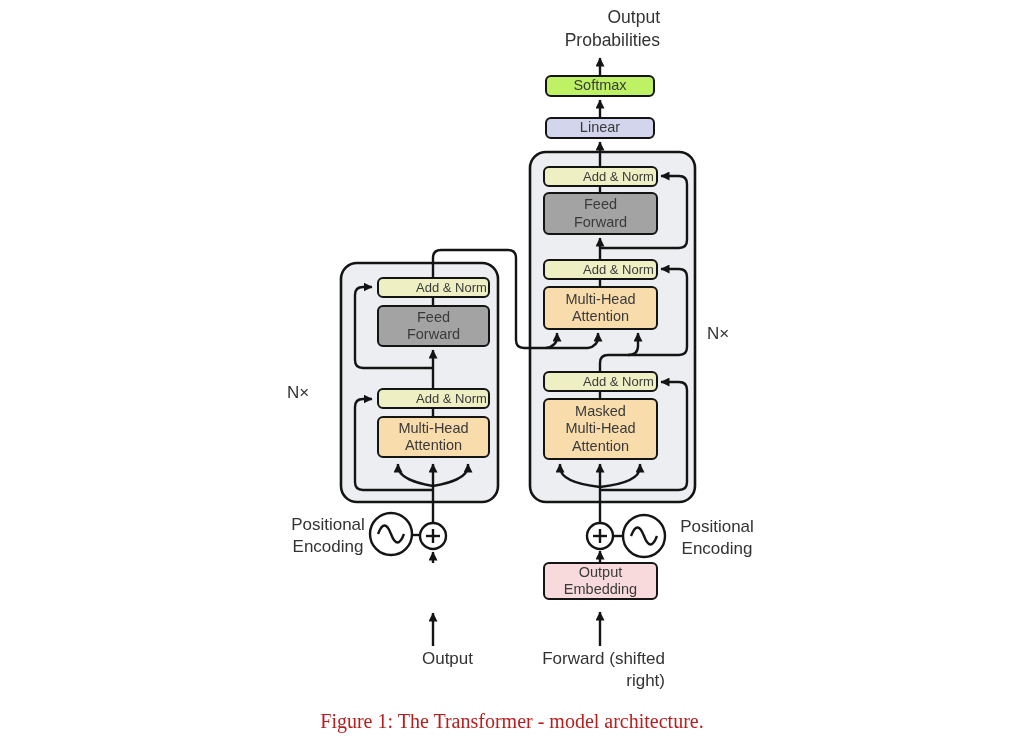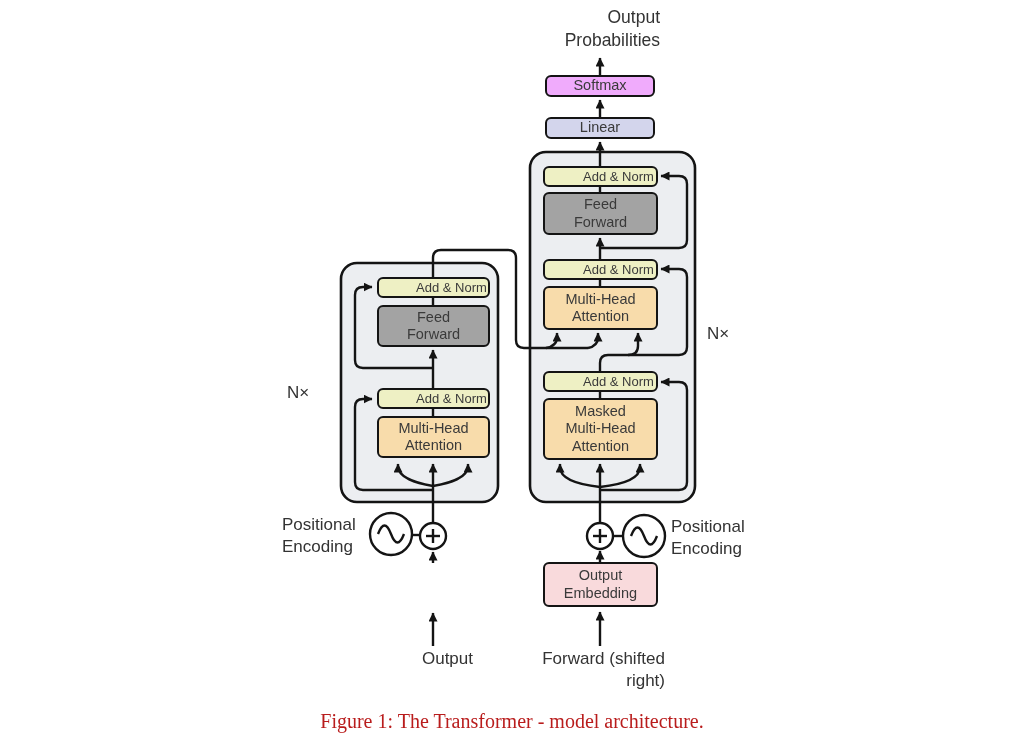--- a/index.html
+++ b/index.html
@@ -9,30 +9,30 @@
   }
   svg.wires{position:absolute;left:0;top:0;}
   .box{
     position:absolute;box-sizing:border-box;border:2px solid #141414;border-radius:6px;
     display:flex;align-items:center;justify-content:center;text-align:center;
     color:#3a3a3a;line-height:1.18;background:#fff;
   }
   .box .inner{display:block;}
   .an{font-size:13px;padding-left:36px;}
   .blk{font-size:14.5px;}
-  .c-softmax{background:#f0abfc;}
+  .c-softmax{background:#bef264;}
   .c-linear{background:#d3d5ec;}
   .c-addnorm{background:#eef0c4;}
   .c-ff{background:#a3a3a3;}
   .c-attn{background:#f8dcab;}
   .c-emb{background:#f9dadc;}
   .lbl{
     position:absolute;font-size:17px;line-height:1.32;color:#333;text-align:right;
   }
-  .lbl.left-align{text-align:left;}
+  .lbl.left-align{text-align:center;}
   .ntimes{position:absolute;font-size:17px;color:#333;}
   .caption{
     position:absolute;left:0;top:710px;width:1024px;text-align:center;
     font-family:"Liberation Serif", serif;font-size:20px;color:#b91c1c;
   }
 </style>
 </head>
 <body>
 
 <div class="canvas">
@@ -130,21 +130,21 @@
   <div class="box blk c-ff" style="left:377px;top:305px;width:113px;height:42px;">
       <span class="inner" style="width:70px;">Feed Forward</span>
     </div>
   <div class="box an c-addnorm" style="left:377px;top:388px;width:113px;height:21px;">
       <span class="inner">Add &amp; Norm</span>
     </div>
   <div class="box blk c-attn" style="left:377px;top:416px;width:113px;height:42px;">
       <span class="inner" style="width:90px;">Multi-Head Attention</span>
     </div>
 
-  <div class="box blk c-emb" style="left:543px;top:562px;width:115px;height:45px;">
+  <div class="box blk c-emb" style="left:543px;top:562px;width:115px;height:38px;">
       <span class="inner" style="width:85px;">Output Embedding</span>
     </div>
 
   <div class="ntimes" style="left:287px;top:383px;">N×</div>
   <div class="ntimes" style="left:707px;top:324px;">N×</div>
   <div class="lbl left-align" style="left:282px;top:514px;width:92px;">Positional Encoding</div>
   <div class="lbl left-align" style="left:671px;top:516px;width:92px;">Positional Encoding</div>
 
   <div class="lbl" style="left:393px;top:648px;width:80px;">Output</div>
   <div class="lbl" style="left:535px;top:648px;width:130px;">Forward (shifted right)</div>

